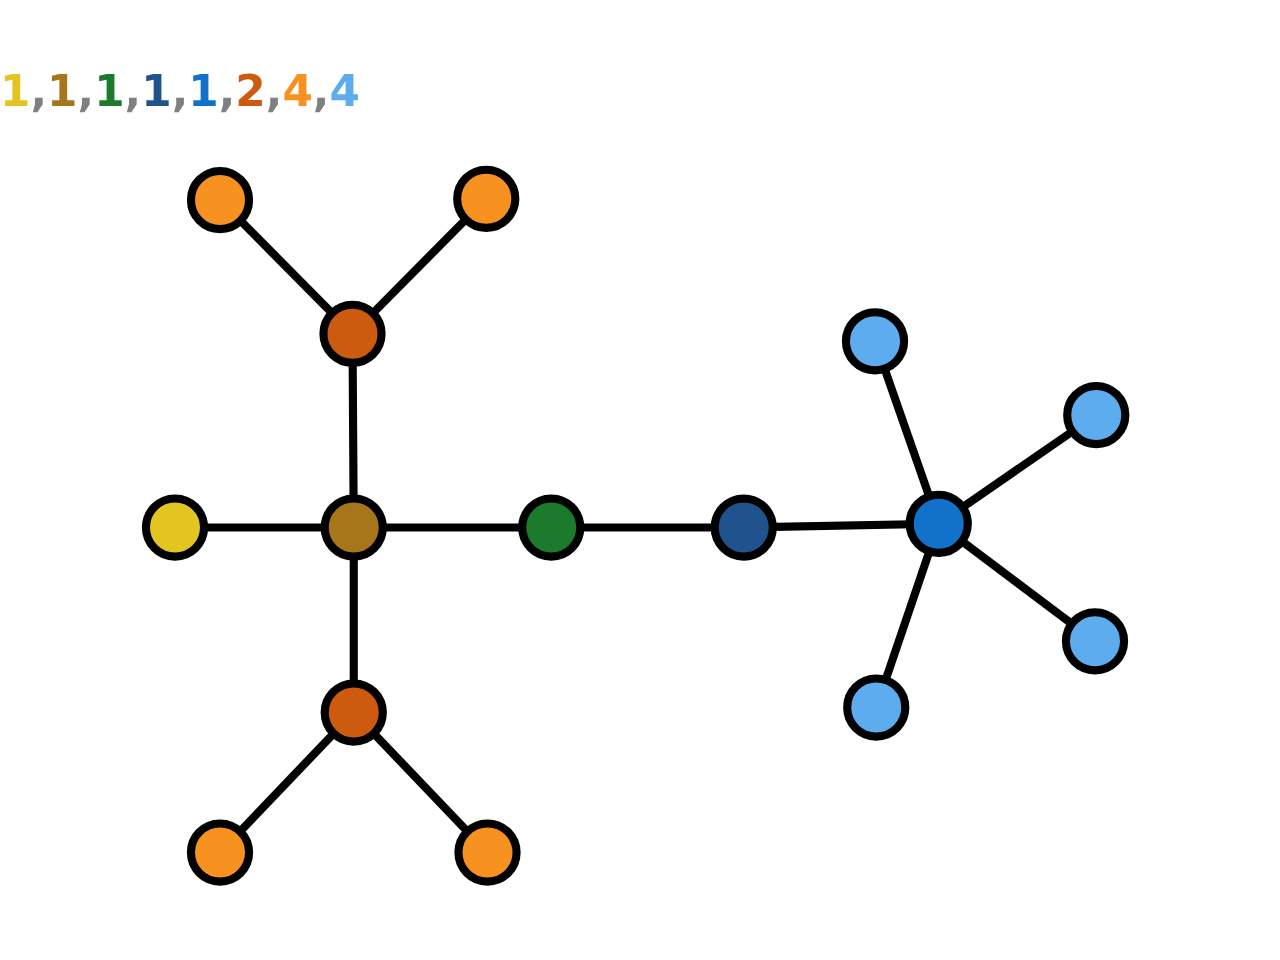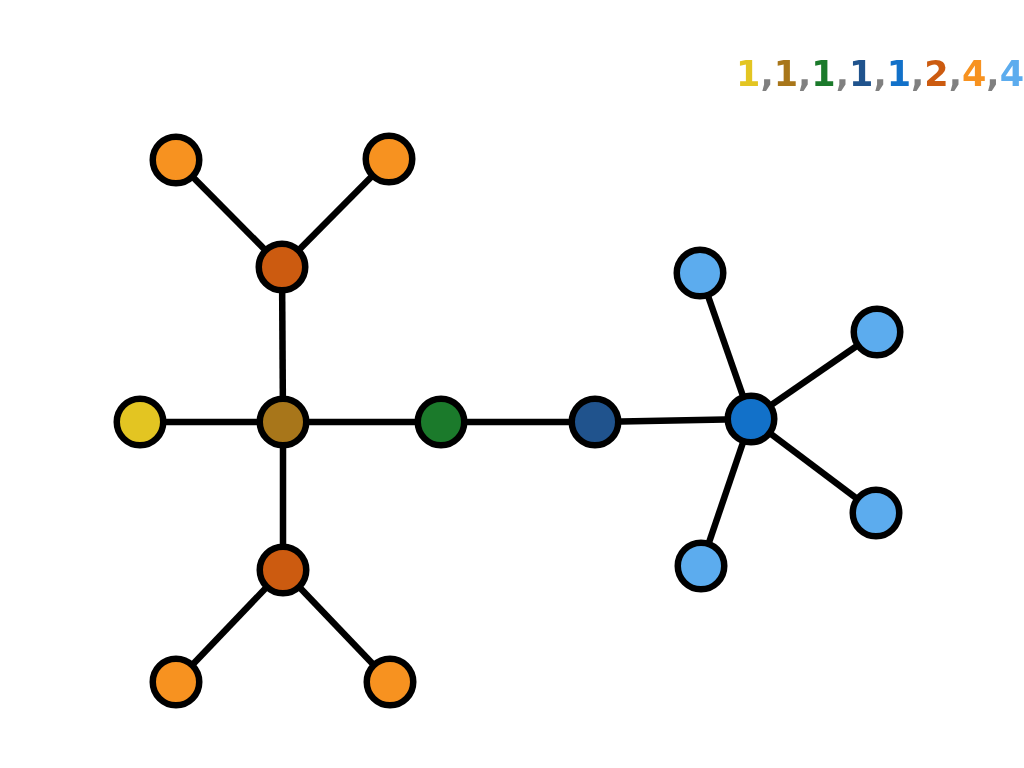--- a/index.html
+++ b/index.html
@@ -19,21 +19,21 @@
     position: relative;
     width: 1024px;
     height: 768px;
     background: #ffffff;
   }
   #title {
     position: absolute;
     left: 0;
     top: 52px;
     width: 1024px;
-    text-align: right;
+    text-align: left;
     font-family: "DejaVu Sans", sans-serif;
     font-size: 35px;
     font-weight: bold;
     line-height: 44px;
     letter-spacing: 0px;
     white-space: pre;
     user-select: none;
   }
   #title .tok { display: inline; }
   #title .sep { color: #808080; }

